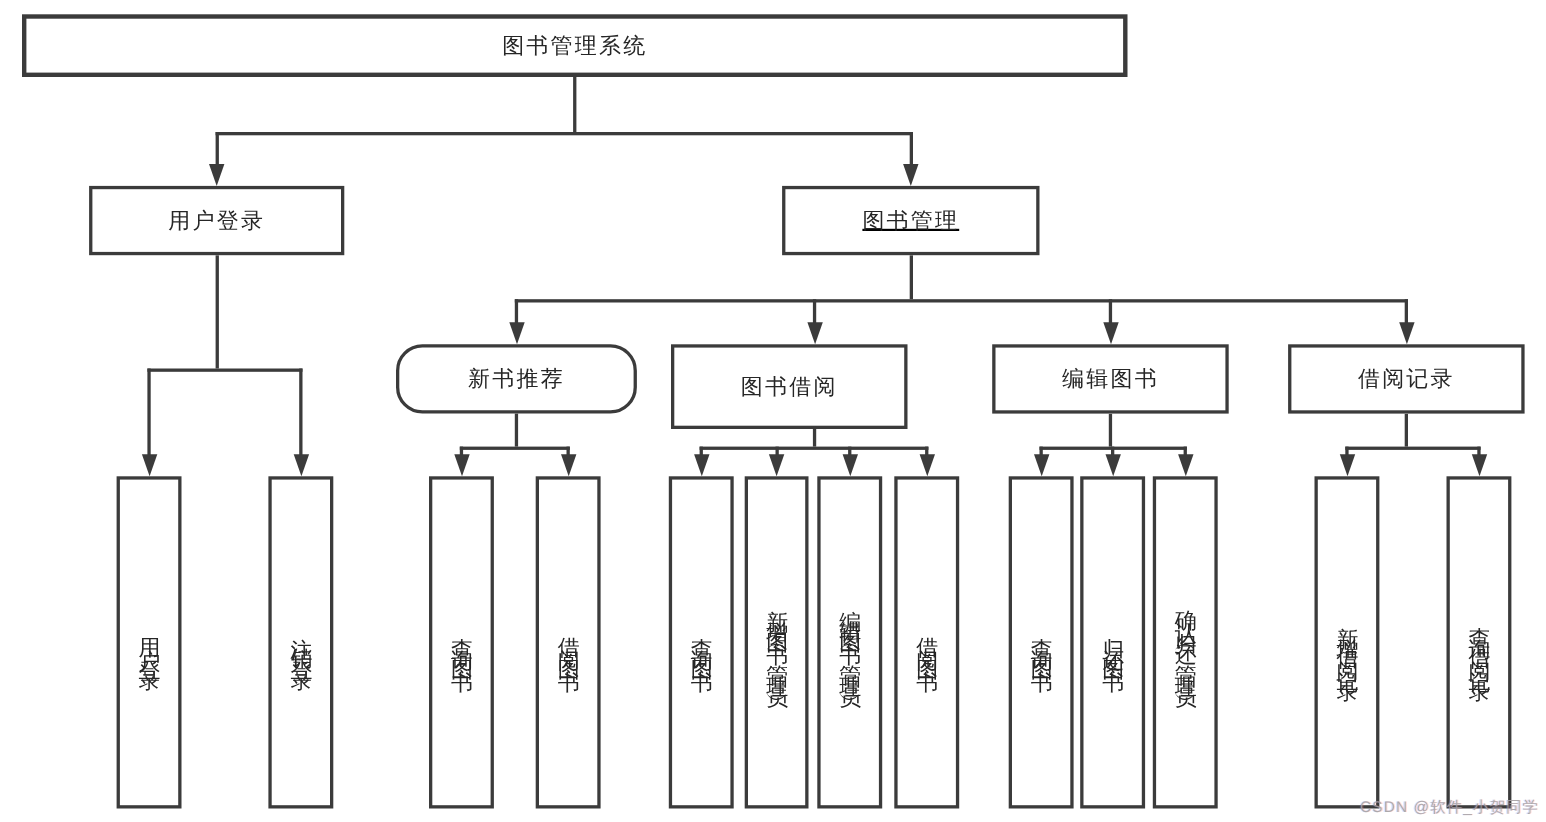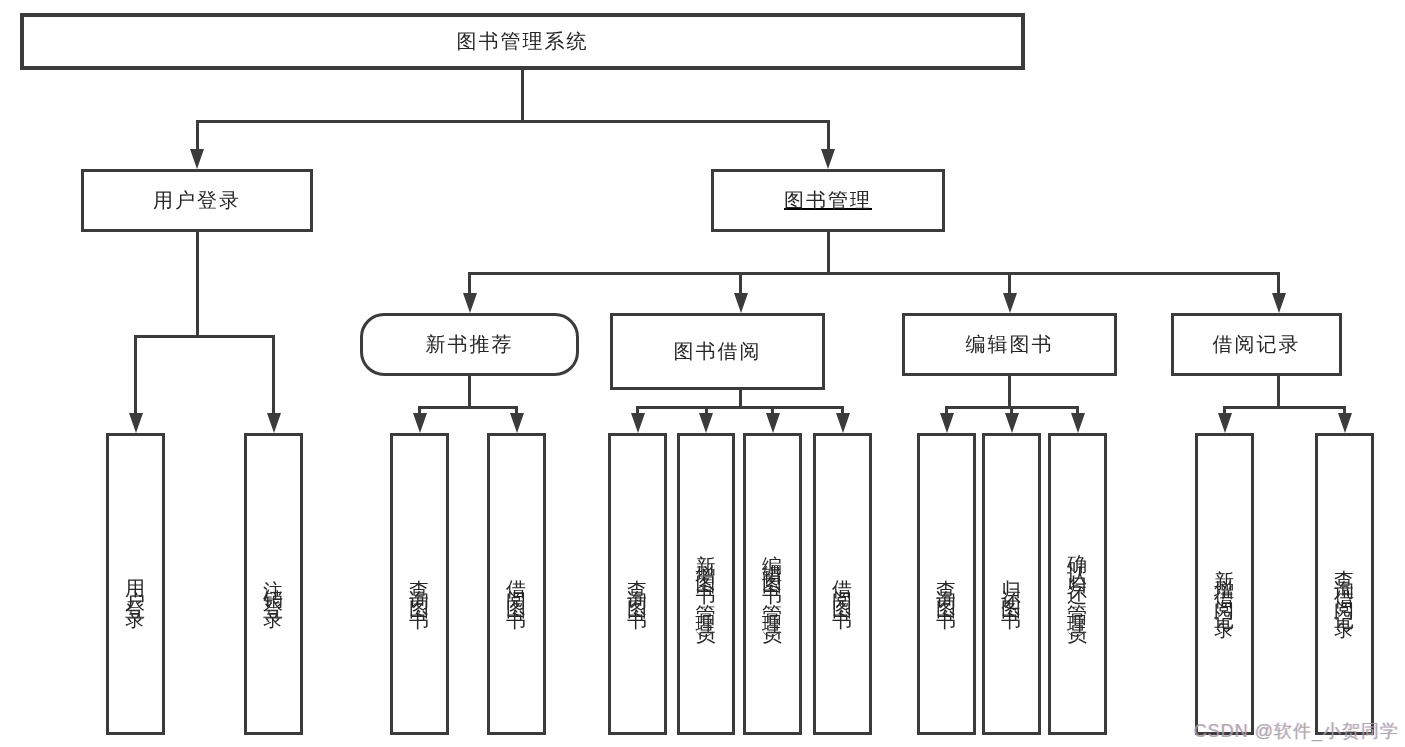--- a/index.html
+++ b/index.html
@@ -22,21 +22,21 @@
     letter-spacing:10px;line-height:1;white-space:normal;
   }
   .line{position:absolute;background:var(--line);z-index:1;}
   .arrow{
     position:absolute;width:0;height:0;z-index:1;
     border-left:7px solid transparent;border-right:7px solid transparent;
     border-top:20px solid var(--line);
   }
   #watermark{
     position:absolute;right:6px;bottom:4px;z-index:5;
-    font-size:18px;color:rgba(162,162,162,0.85);letter-spacing:1px;
+    font-size:14px;color:rgba(162,162,162,0.85);letter-spacing:1px;
     text-shadow:1px 0 0 rgba(255,120,120,0.25), -1px 0 0 rgba(120,140,255,0.25);
     pointer-events:none;
   }
 </style>
 </head>
 <body>
 
 <div id="canvas">
   <div id="nodes">
       <div class="box rootbox" style="left: 20px; top: 13px; width: 1005px; height: 57px;">
@@ -83,21 +83,21 @@
       </div>
       <div class="box vbox" style="left: 917px; top: 433px; width: 59px; height: 302px;">
         <span class="lbl">查询图书</span>
       </div>
       <div class="box vbox" style="left: 982px; top: 433px; width: 59px; height: 302px;">
         <span class="lbl">归还图书</span>
       </div>
       <div class="box vbox" style="left: 1048px; top: 433px; width: 59px; height: 302px;">
         <span class="lbl">确认归还（管理员）</span>
       </div>
-      <div class="box" style="left: 1171px; top: 313px; width: 171px; height: 63px;">
+      <div class="box" style="left: 1171px; top: 313px; width: 215px; height: 63px;">
         <span class="lbl">借阅记录</span>
       </div>
       <div class="box vbox" style="left: 1195px; top: 433px; width: 59px; height: 302px;">
         <span class="lbl">新增借阅记录</span>
       </div>
       <div class="box vbox" style="left: 1315px; top: 433px; width: 59px; height: 302px;">
         <span class="lbl">查询借阅记录</span>
       </div>
     </div>
   <div id="connectors">

